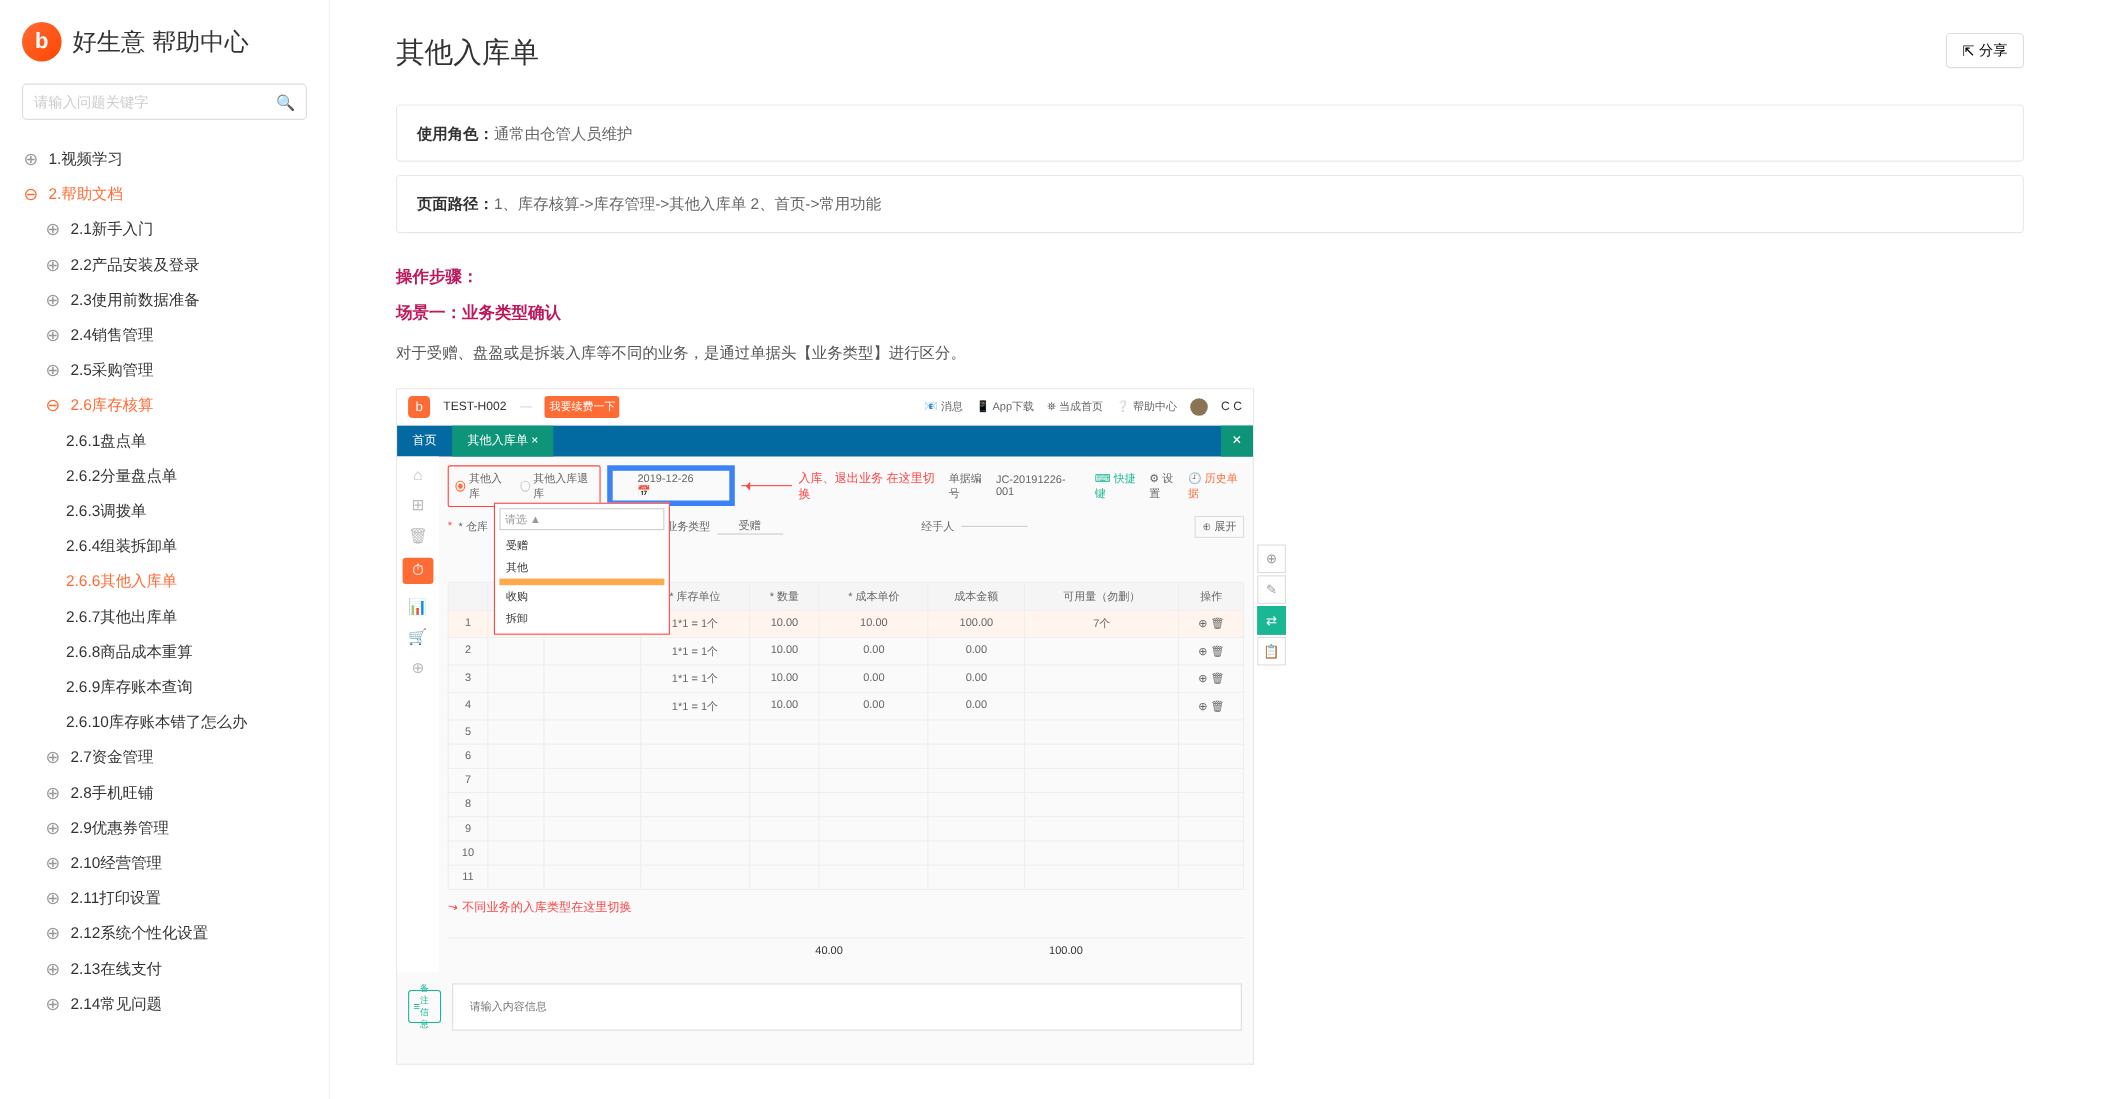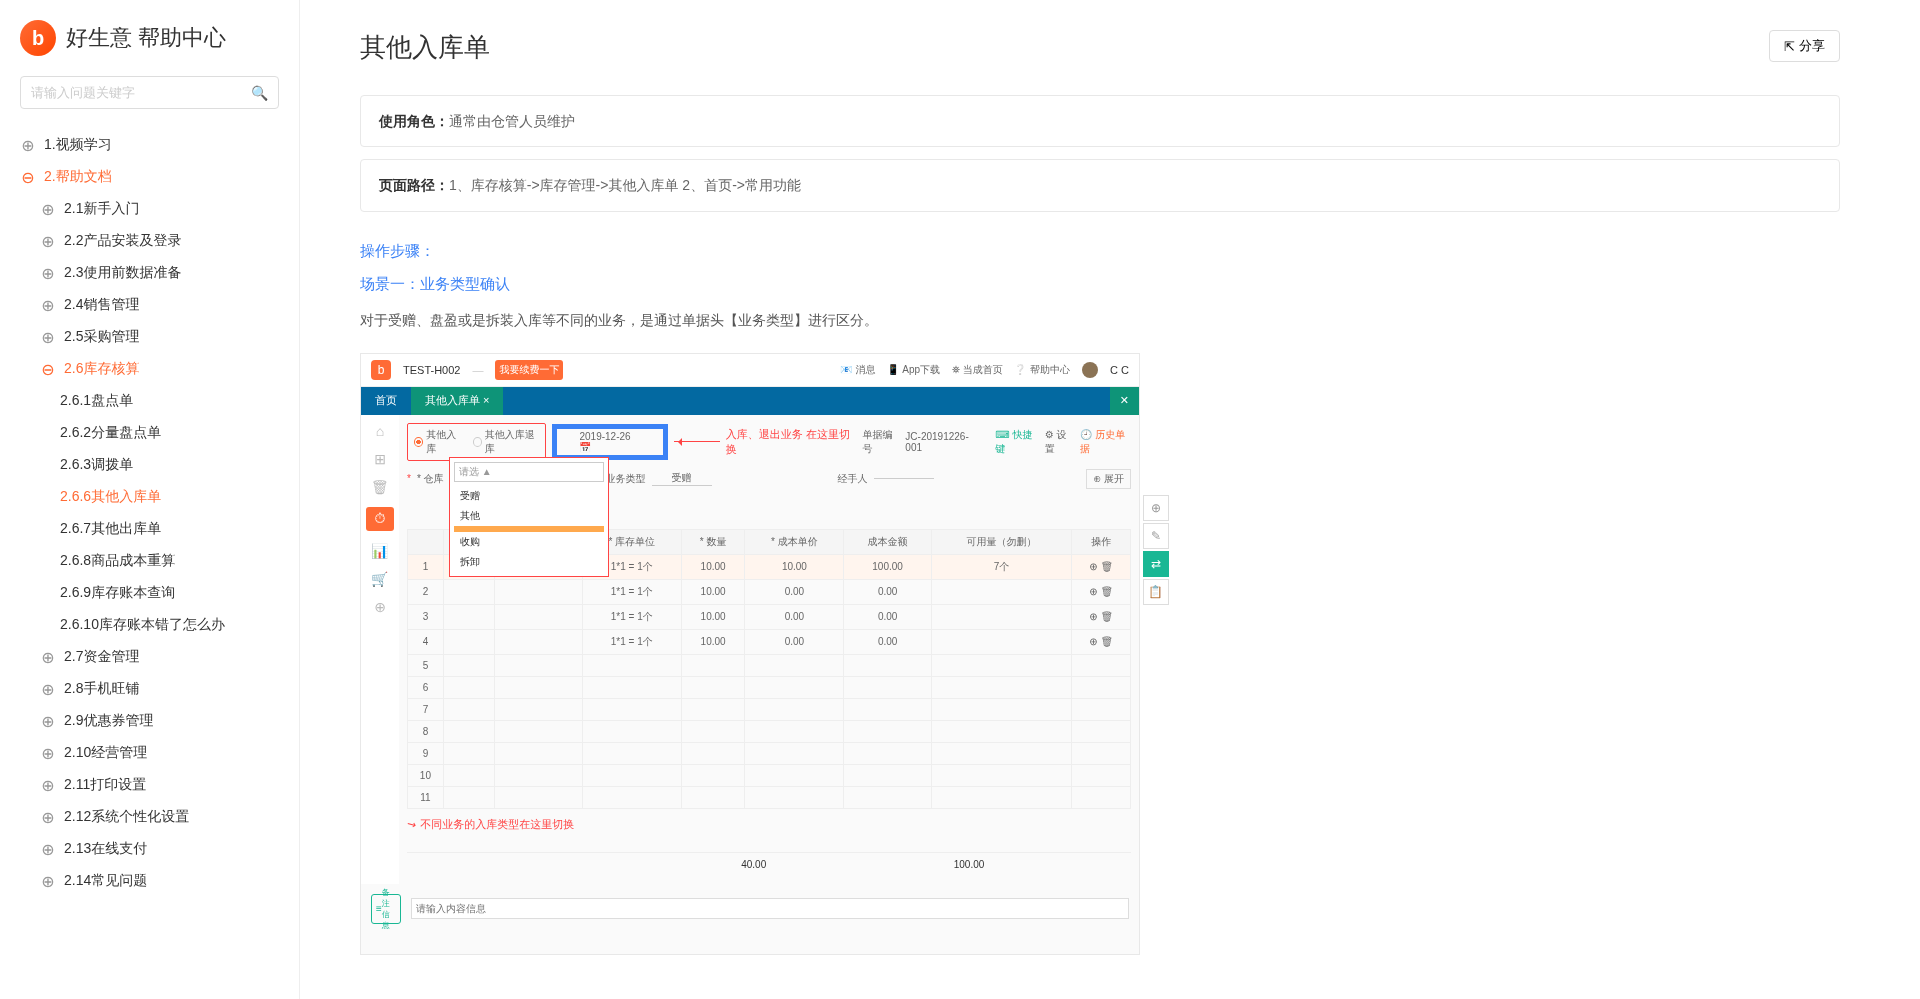--- a/index.html
+++ b/index.html
@@ -20,21 +20,21 @@
 .nav-item.sub2{padding-left:40px}
 .nav-icon{width:16px;height:16px;display:flex;align-items:center;justify-content:center;font-size:16px;color:#999}
 .nav-item.active .nav-icon{color:#ff6b35}
 .main{flex:1;padding:30px 60px;max-width:1600px}
 .page-header{display:flex;justify-content:space-between;align-items:flex-start;margin-bottom:30px}
 .page-title{font-size:26px;font-weight:500;color:#333}
 .share-btn{padding:6px 14px;border:1px solid #ddd;border-radius:4px;background:#fff;cursor:pointer;font-size:13px;display:flex;align-items:center;gap:4px}
 .info-box{border:1px solid #e8e8e8;border-radius:4px;padding:14px 18px;margin-bottom:12px;font-size:14px;color:#666;line-height:1.6}
 .info-box strong{color:#333}
 .content-section{margin-top:30px}
-.content-section h3{font-size:15px;font-weight:400;margin-bottom:14px;color:#3b82f6}
+.content-section h3{font-size:15px;font-weight:700;margin-bottom:14px;color:#be185d}
 .content-section p{font-size:14px;color:#555;line-height:1.8;margin-bottom:12px}
 .screenshot{margin:20px 0;border:1px solid #e8e8e8;background:#fafafa;width:780px;max-width:100%}
 .app-topbar{background:#fff;padding:6px 10px;display:flex;align-items:center;gap:12px;font-size:11px;border-bottom:1px solid #eee}
 .app-logo{width:20px;height:20px;border-radius:4px;background:#ff6b35;display:flex;align-items:center;justify-content:center;color:#fff;font-size:12px}
 .app-topbar .sp{flex:1}
 .app-topbar .btn-orange{background:#ff6b35;color:#fff;padding:3px 4px;border-radius:3px;font-size:10px}
 .app-topbar .link{color:#666;font-size:10px}
 .tabs-bar{background:#0369a1;color:#fff;display:flex;align-items:center;font-size:11px;height:28px}
 .tabs-bar .tab{padding:0 14px;height:100%;display:flex;align-items:center}
 .tabs-bar .tab.active{background:#0e9478}
@@ -58,21 +58,21 @@
 .dropdown-float .opt{padding:3px 6px;font-size:10px}
 .dropdown-float .opt.hl{background:#ffa94d;color:#fff}
 .data-table{width:100%;border-collapse:collapse;font-size:10px;margin-top:40px}
 .data-table th{background:#f5f5f5;padding:5px 4px;text-align:center;color:#666;font-weight:normal;border:1px solid #eee}
 .data-table td{padding:5px 4px;text-align:center;border:1px solid #eee;color:#666}
 .data-table tr:first-child td{background:#fff5ee}
 .red-note2{color:#f44;font-size:11px;margin-top:8px;display:flex;align-items:center;gap:4px}
 .footer-row{display:flex;justify-content:space-around;padding:6px;font-size:10px;margin-top:20px;border-top:1px solid #eee}
 .remark-area{display:flex;padding:10px;gap:10px;align-items:center;font-size:10px}
 .remark-area .rbox{border:1px solid #19b794;padding:4px;width:30px;height:30px;display:flex;align-items:center;justify-content:center;color:#19b794;border-radius:3px}
-.remark-area input{flex:1;border:1px solid #ddd;padding:4px;font-size:10px}
+.remark-area input{flex:1;border:1px solid #ddd;padding:15px;font-size:10px}
 .action-row{display:flex;justify-content:flex-end;gap:8px;padding:10px}
 .right-tabs{position:absolute;right:-30px;top:80px;display:flex;flex-direction:column;gap:2px}
 .right-tabs span{width:26px;height:26px;display:flex;align-items:center;justify-content:center;font-size:12px;border:1px solid #ddd;background:#fff;color:#999}
 .right-tabs .active{background:#19b794;color:#fff;border-color:#19b794}
 </style>
 </head>
 <body>
 
 <div class="layout">
   <aside class="sidebar">
@@ -118,20 +118,23 @@
           <span>2.6库存核算</span>
         </li>
         <li class="nav-item sub2">
           <span>2.6.1盘点单</span>
         </li>
         <li class="nav-item sub2">
           <span>2.6.2分量盘点单</span>
         </li>
         <li class="nav-item sub2">
           <span>2.6.3调拨单</span>
+        </li>
+        <li class="nav-item sub2">
+          <span>2.6.4组装拆卸单</span>
         </li>
         <li class="nav-item active sub2">
           <span>2.6.6其他入库单</span>
         </li>
         <li class="nav-item sub2">
           <span>2.6.7其他出库单</span>
         </li>
         <li class="nav-item sub2">
           <span>2.6.8商品成本重算</span>
         </li>

